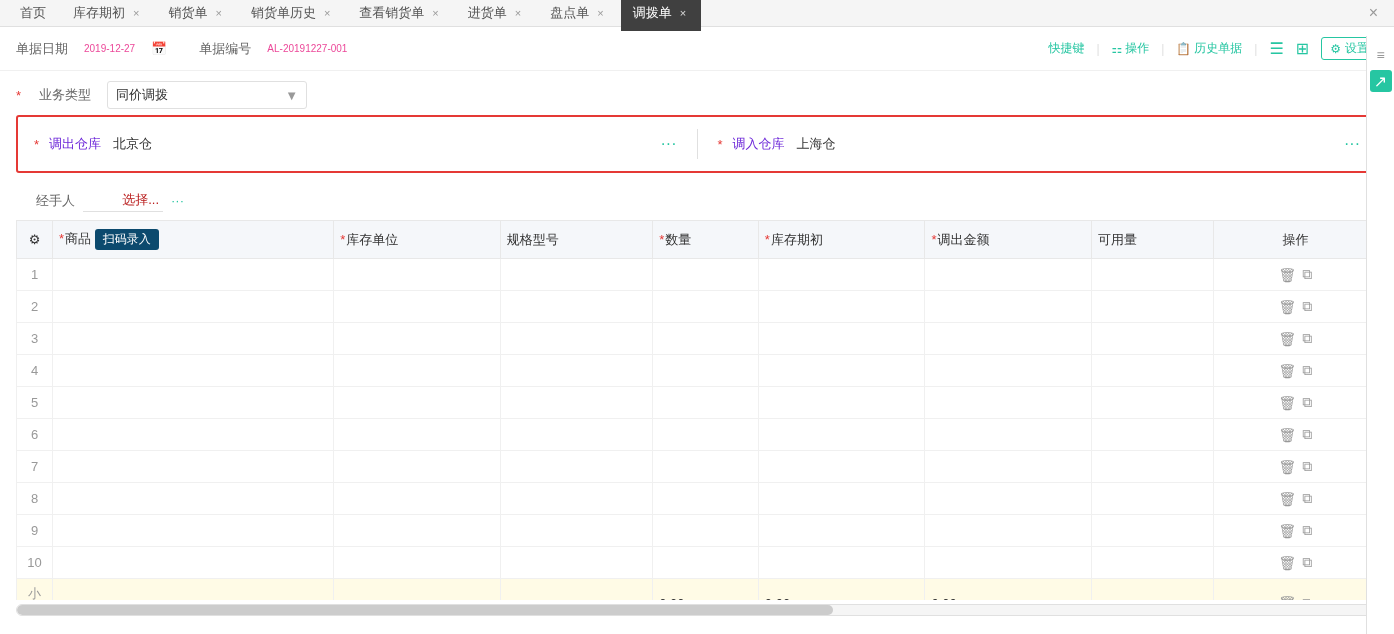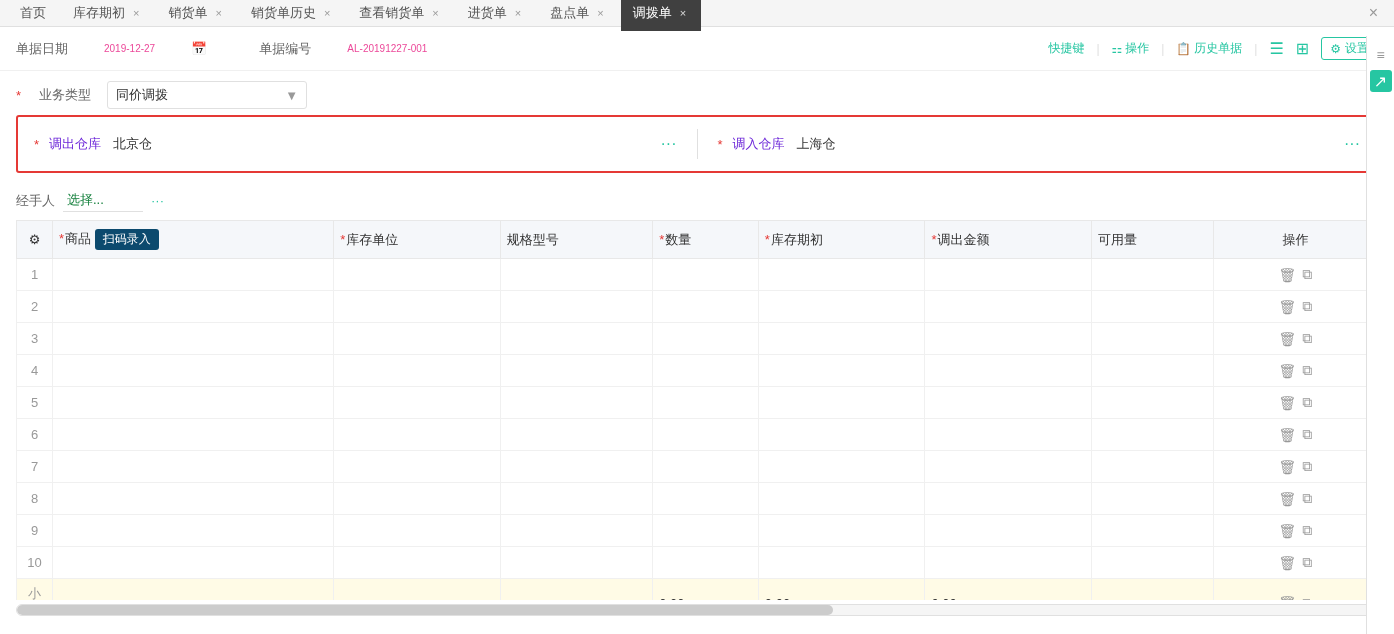--- a/index.html
+++ b/index.html
@@ -48,21 +48,21 @@
       color: #999;
       cursor: pointer;
       padding: 4px 8px;
     }
 
     
     .form-header {
       display: flex;
       align-items: center;
       padding: 10px 16px;
-      gap: 36px;
+      gap: 16px;
       border-bottom: 1px solid #f0f0f0;
     }
     .form-header-right {
       margin-left: auto;
       display: flex;
       align-items: center;
       gap: 12px;
       font-size: 12px;
       color: #26c6a2;
     }
@@ -109,21 +109,21 @@
     .warehouse-value { color: #333; margin-left: 4px; }
     .more-btn { color: #26c6a2; cursor: pointer; font-size: 16px; margin-left: auto; }
 
     
     .handler-row {
       display: flex;
       align-items: center;
       padding: 8px 16px;
       gap: 8px;
     }
-    .handler-label { color: #666; }
+    .handler-label { color: #666; margin-left: 20px; }
     .handler-placeholder { color: #bbb; }
     .handler-more { color: #26c6a2; cursor: pointer; }
 
     
     .data-table {
       width: 100%;
       border-collapse: collapse;
       font-size: 13px;
     }
     .data-table th {
@@ -291,21 +291,21 @@
   <div class="warehouse-field">
     <span class="required-star">*</span>
     <span class="warehouse-label">调入仓库</span>
     <span class="warehouse-value">上海仓</span>
     <span class="more-btn">···</span>
   </div>
 </div>
 
 <div class="handler-row">
   <span class="handler-label">经手人</span>
-  <span class="handler-placeholder" style="cursor:pointer;border-bottom:1px solid #e0e0e0;min-width:80px;padding:2px 4px;color:#15803d;">选择...</span>
+  <span class="handler-placeholder" style="cursor:pointer;border-bottom:1px solid #e0e0e0;min-width:80px;padding:2px 4px;color:#b91c1c;text-align:right;">选择...</span>
   <span class="handler-more">···</span>
 </div>
 
 <div class="table-container">
   <table class="data-table">
     <thead>
       <tr>
         <th style="width:36px;text-align:center;">
           <span>⚙</span>
         </th>

